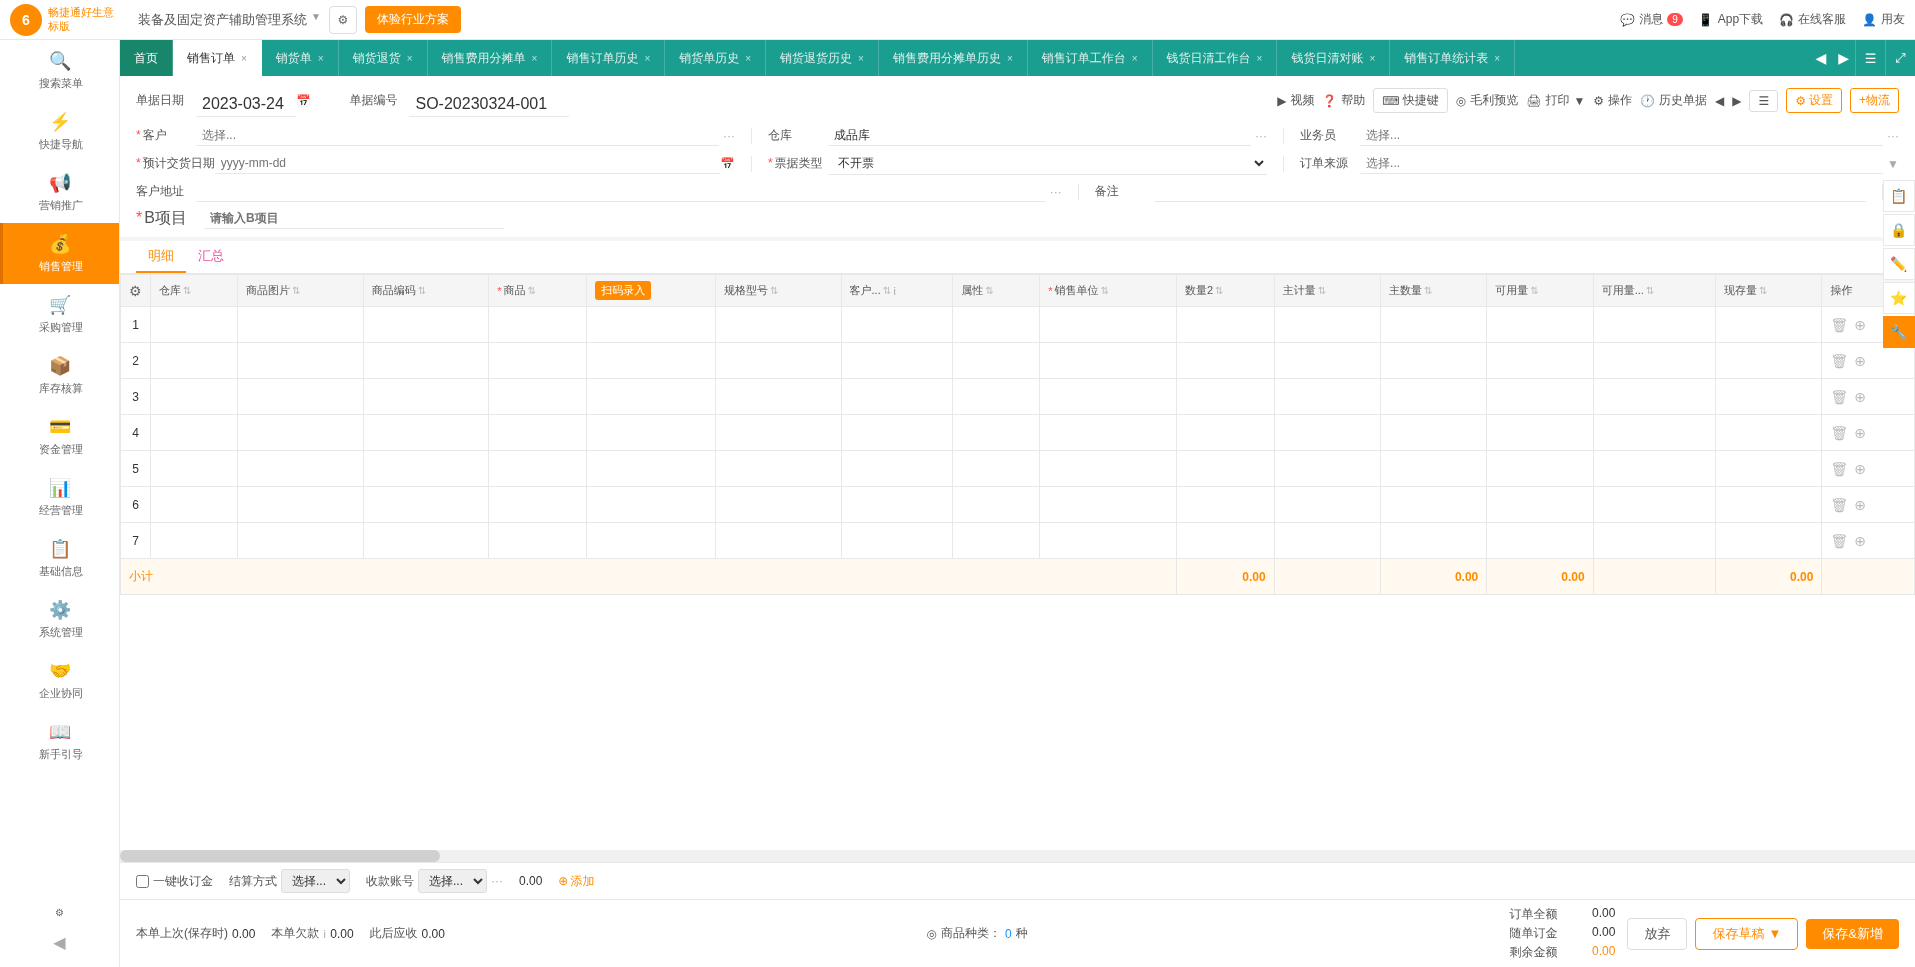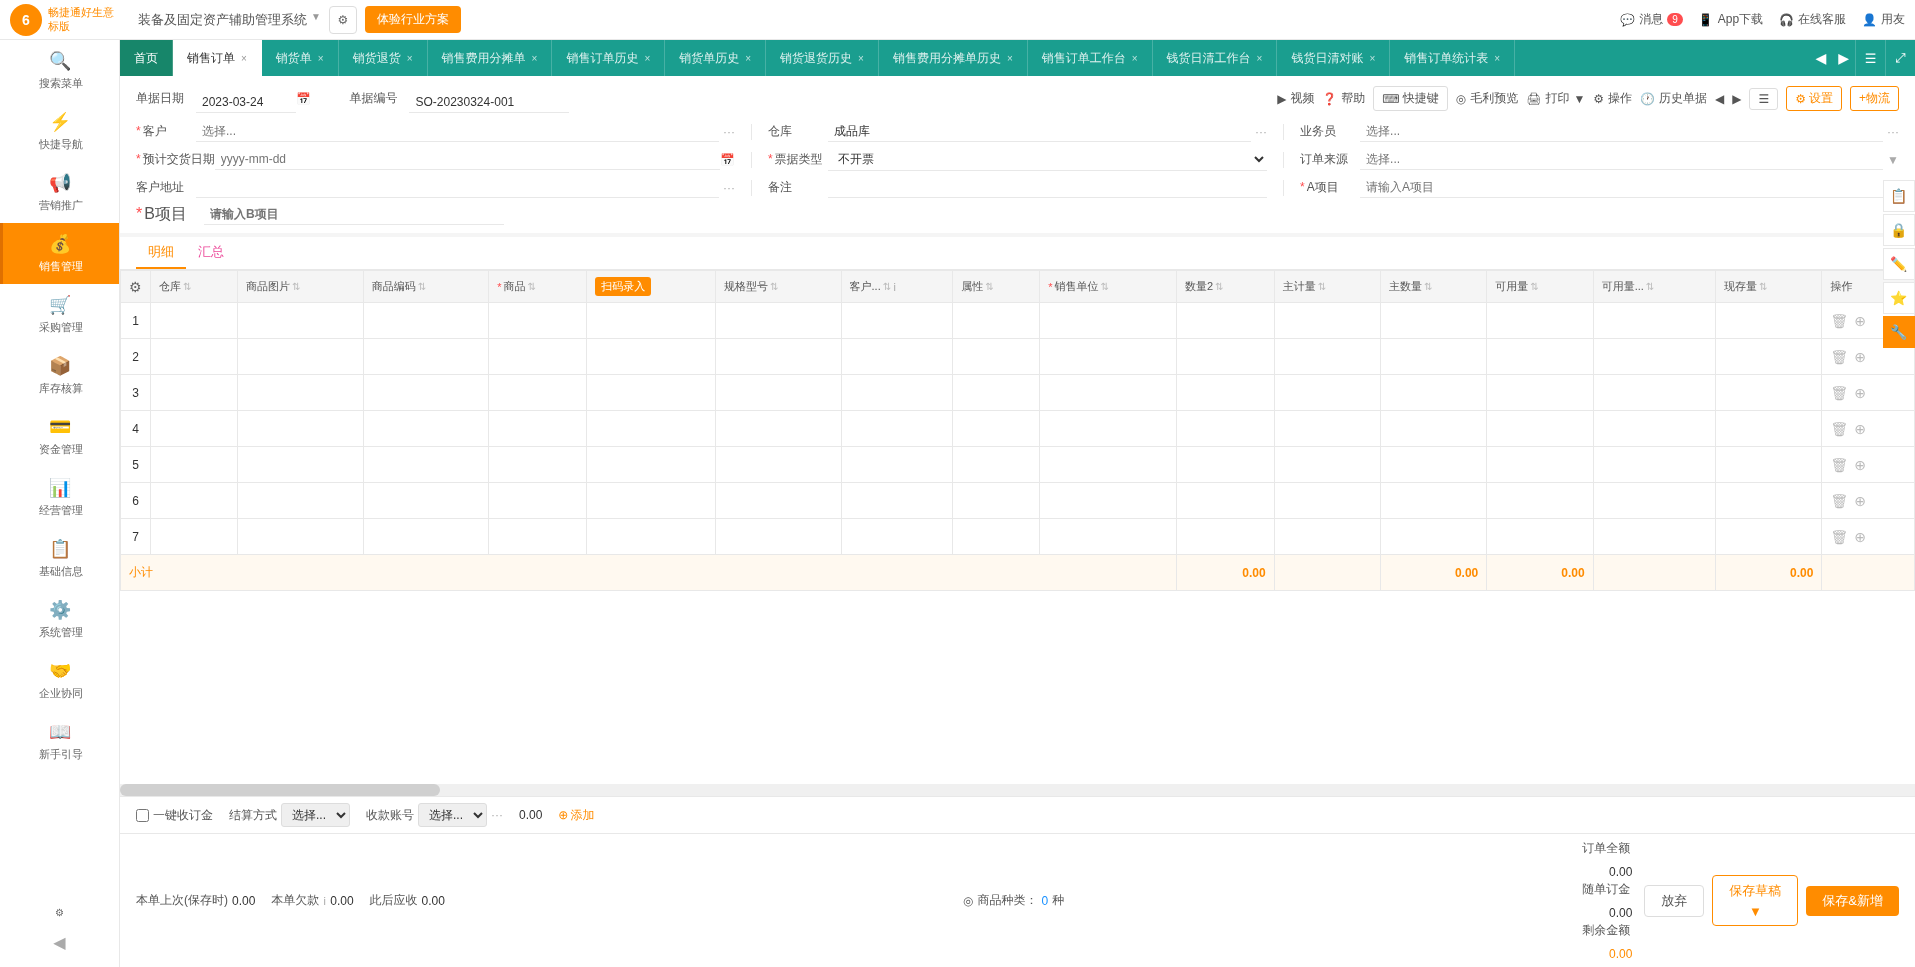--- a/index.html
+++ b/index.html
@@ -56,21 +56,21 @@
     .toolbar-btn.orange { color: #ff8c00; border-color: #ff8c00; }
 
     .form-row { display: flex; align-items: center; margin-bottom: 6px; gap: 0; }
     .form-field { display: flex; align-items: center; flex: 1; min-width: 0; }
     .form-label { color: #555; white-space: nowrap; font-size: 12px; min-width: 60px; }
     .form-label.required::before { content: '*'; color: #ff4d4f; margin-right: 2px; }
     .form-input { flex: 1; border: none; border-bottom: 1px solid #e8e8e8; padding: 3px 6px; font-size: 12px; color: #aaa; outline: none; min-width: 0; }
     .form-select { flex: 1; border: none; border-bottom: 1px solid #e8e8e8; padding: 3px 6px; font-size: 12px; color: #333; background: none; outline: none; cursor: pointer; }
     .field-more { color: #aaa; cursor: pointer; margin-left: 4px; font-size: 12px; }
     .field-divider { width: 1px; height: 16px; background: #e8e8e8; margin: 0 16px; }
-    .form-date-input { border: none; border-bottom: 1px solid #e8e8e8; padding: 3px 6px; font-size: 12px; color: #333; outline: none; width: 100px; margin-top: 8px; }
+    .form-date-input { border: none; border-bottom: 1px solid #e8e8e8; padding: 3px 6px; font-size: 16px; color: #333; outline: none; width: 100px; margin-top: 8px; }
     .calendar-icon { color: #aaa; cursor: pointer; font-size: 12px; }
 
     
     .detail-tabs { display: flex; border-bottom: 1px solid #e8e8e8; background: #fff; padding: 0 16px; margin-top: 4px; }
     .detail-tab { padding: 6px 12px; cursor: pointer; font-size: 13px; color: #ec4899; border-bottom: 2px solid transparent; }
     .detail-tab.active { color: #ff8c00; border-bottom-color: #ff8c00; font-weight: 500; }
 
     
     .table-container { flex: 1; overflow: auto; background: #fff; }
     .data-table { width: 100%; border-collapse: collapse; min-width: 1400px; }
@@ -90,34 +90,34 @@
     .summary-row td { background: #fff9f0; font-weight: 500; color: #ff8c00; }
     .summary-label { color: #ff8c00 !important; font-weight: bold; }
 
     
     .footer { background: #fff; border-top: 1px solid #e8e8e8; padding: 6px 16px; display: flex; align-items: center; justify-content: space-between; }
     .footer-left { display: flex; align-items: center; gap: 16px; }
     .footer-stat { display: flex; align-items: center; gap: 4px; font-size: 12px; color: #555; }
     .footer-stat-val { color: #333; }
     .footer-right { display: flex; align-items: center; gap: 12px; }
     .footer-total { display: flex; flex-direction: column; align-items: flex-end; gap: 2px; font-size: 12px; }
-    .footer-total-row { display: flex; gap: 8px; flex-direction: column; }
+    .footer-total-row { display: flex; gap: 8px; }
     .footer-total-label { color: #555; }
     .footer-total-val { color: #333; min-width: 50px; text-align: right; }
     .footer-total-val.orange { color: #ff8c00; }
     .footer-checkbox { display: flex; align-items: center; gap: 4px; cursor: pointer; font-size: 12px; color: #555; }
     .footer-input-group { display: flex; align-items: center; gap: 4px; }
     .footer-input-label { color: #555; font-size: 12px; }
     .footer-select { border: 1px solid #ddd; border-radius: 3px; padding: 3px 6px; font-size: 12px; color: #333; }
     .footer-amount { font-size: 12px; color: #333; }
     .add-btn { color: #ff8c00; cursor: pointer; display: flex; align-items: center; gap: 2px; font-size: 12px; }
 
     .footer-btn-group { display: flex; align-items: center; gap: 8px; }
     .btn-discard { border: 1px solid #ddd; background: #fff; padding: 6px 16px; border-radius: 4px; cursor: pointer; font-size: 13px; color: #555; }
-    .btn-save-draft { border: 1px solid #ff8c00; background: #fff; padding: 6px 16px; border-radius: 4px; cursor: pointer; font-size: 13px; color: #ff8c00; display: flex; align-items: center; gap: 4px; flex-direction: column; }
+    .btn-save-draft { border: 1px solid #ff8c00; background: #fff; padding: 6px 16px; border-radius: 4px; cursor: pointer; font-size: 13px; color: #ff8c00; display: flex; align-items: center; gap: 4px; }
     .btn-save-new { background: #ff8c00; color: white; border: none; padding: 6px 16px; border-radius: 4px; cursor: pointer; font-size: 13px; }
 
     .goods-count { display: flex; align-items: center; gap: 4px; font-size: 12px; color: #555; }
     .goods-count-link { color: #1890ff; cursor: pointer; }
 
     
     .table-scroll-track { height: 12px; background: #f0f0f0; position: relative; }
     .table-scroll-thumb { height: 12px; width: 320px; background: #d0d0d0; border-radius: 6px; position: absolute; left: 0; top: 0; }
 
     .content-main { display: flex; flex-direction: column; flex: 1; overflow: hidden; }
@@ -399,24 +399,20 @@
           <span class="form-label">客户地址</span>
           <input class="form-input" placeholder="" style="">
           <span class="field-more">···</span>
         </div>
         <div class="field-divider"></div>
         <div class="form-field" style="flex:1">
           <span class="form-label">备注</span>
           <input class="form-input" placeholder="" style="color: rgb(51, 51, 51);">
         </div>
         <div class="field-divider"></div>
-        <div class="form-field" style="flex:1.2">
-          <span class="form-label required">A项目</span>
-          <input class="form-input" placeholder="请输入A项目" style="flex: 1 1 0%;">
-        </div>
       </div>
 
       <div class="bproject-row">
         <span class="bproject-label required">B项目</span>
         <input class="bproject-input" placeholder="请输入B项目" style="">
       </div>
     </div>
 
     <div class="detail-tabs">
       <div class="detail-tab active">明细</div>

